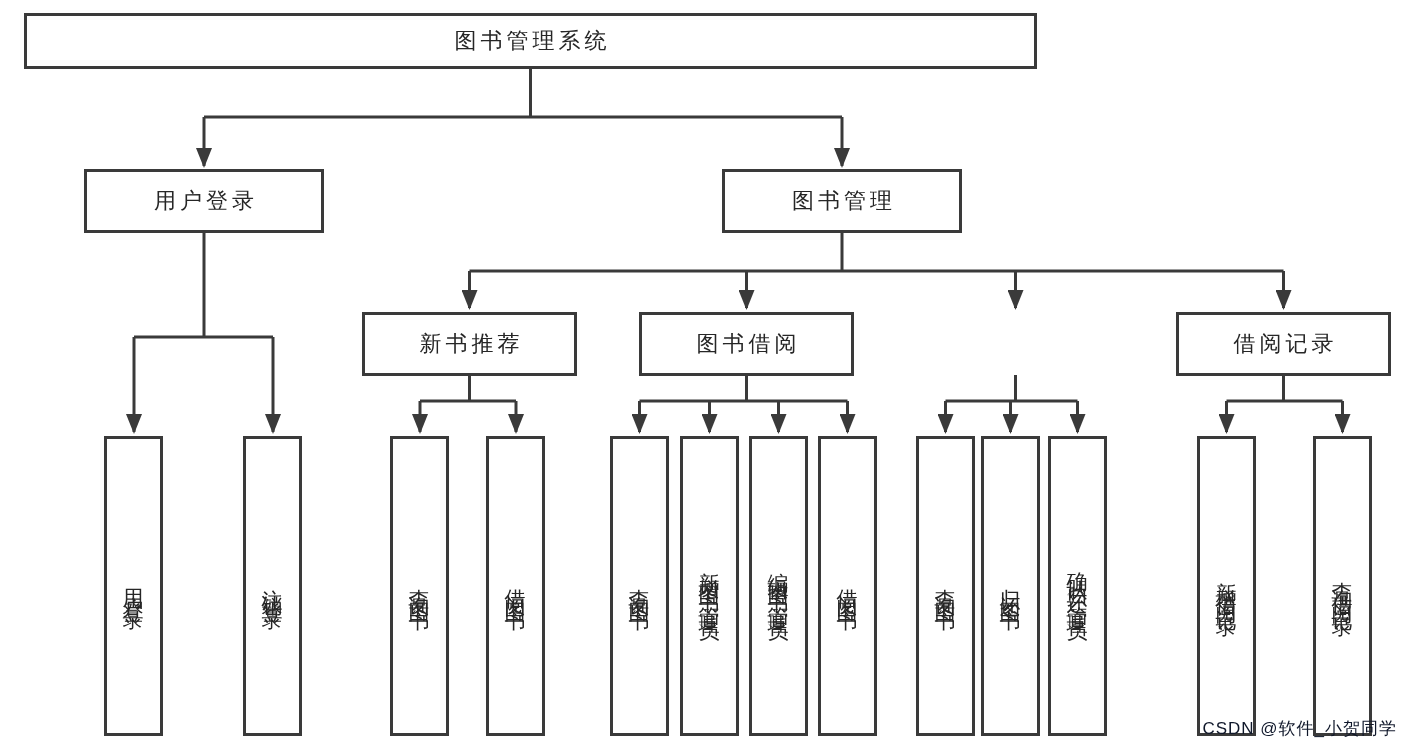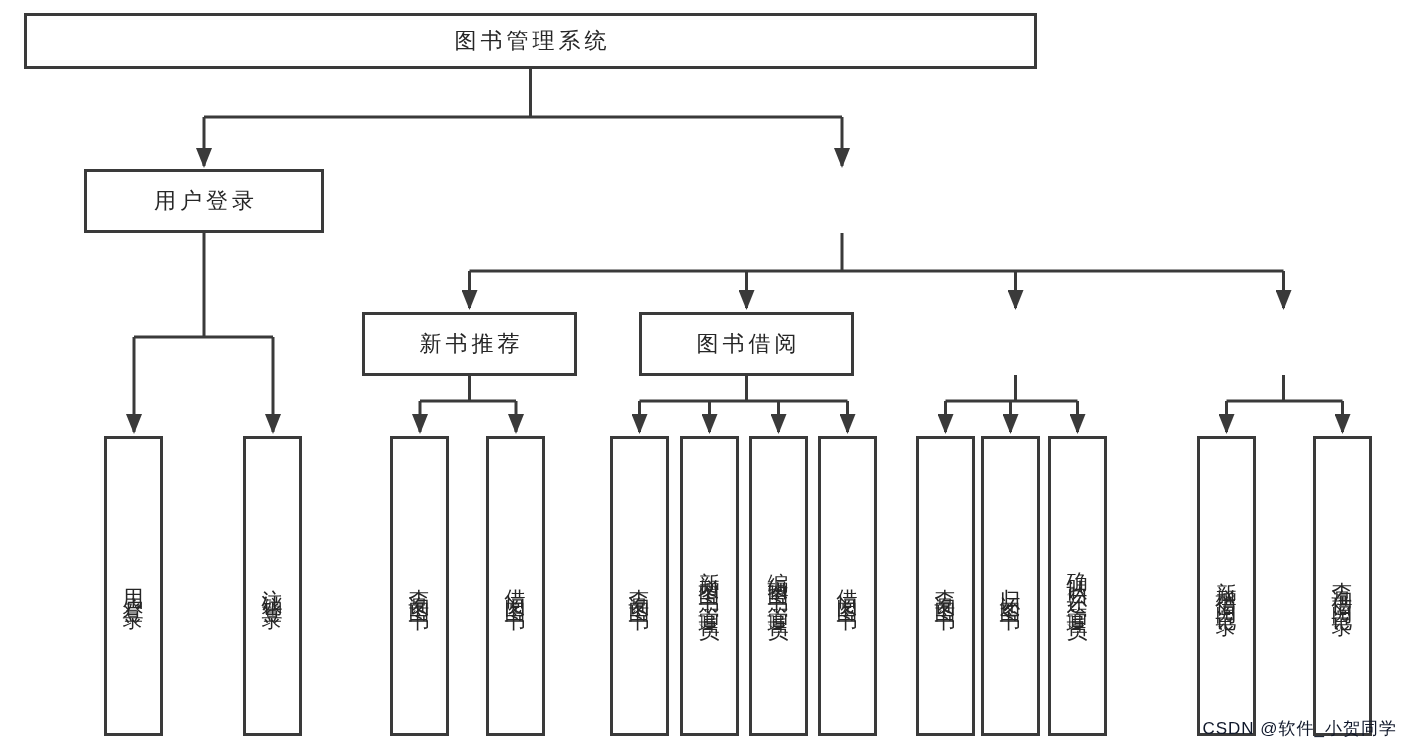--- a/index.html
+++ b/index.html
@@ -111,23 +111,25 @@
       <line x1="1077.5" y1="401" x2="1077.5" y2="432" marker-end="url(#arrow)"></line>
 
       <line x1="1226.5" y1="401" x2="1226.5" y2="432" marker-end="url(#arrow)"></line>
       <line x1="1342.5" y1="401" x2="1342.5" y2="432" marker-end="url(#arrow)"></line>
     </g>
   </svg>
 
   <div class="box root hbox">图书管理系统</div>
 
   <div class="box lvl2 hbox" style="left:84px">用户登录</div>
+  <div class="box lvl2 hbox" style="left:722px">图书管理</div>
 
   <div class="box lvl3 hbox" style="left:362px">新书推荐</div>
   <div class="box lvl3 hbox" style="left:639px">图书借阅</div>
+  <div class="box lvl3 hbox" style="left:1176px">借阅记录</div>
 
   <div class="box leaf" style="left:104px">用户登录</div>
   <div class="box leaf" style="left:243px">注销登录</div>
 
   <div class="box leaf" style="left:390px">查询图书</div>
   <div class="box leaf" style="left:486px">借阅图书</div>
 
   <div class="box leaf" style="left:610px">查询图书</div>
   <div class="box leaf" style="left:680px">新增图书（管理员）</div>
   <div class="box leaf" style="left:749px">编辑图书（管理员）</div>

